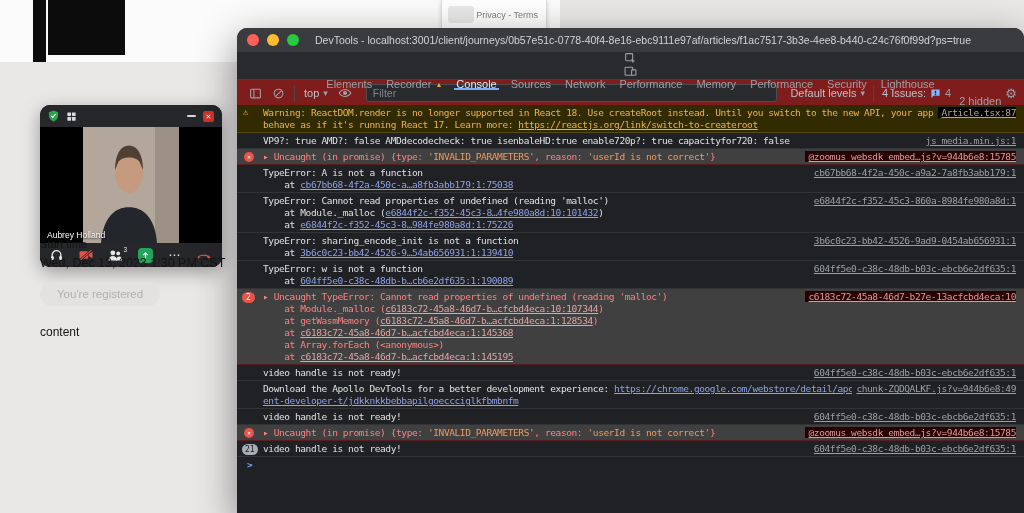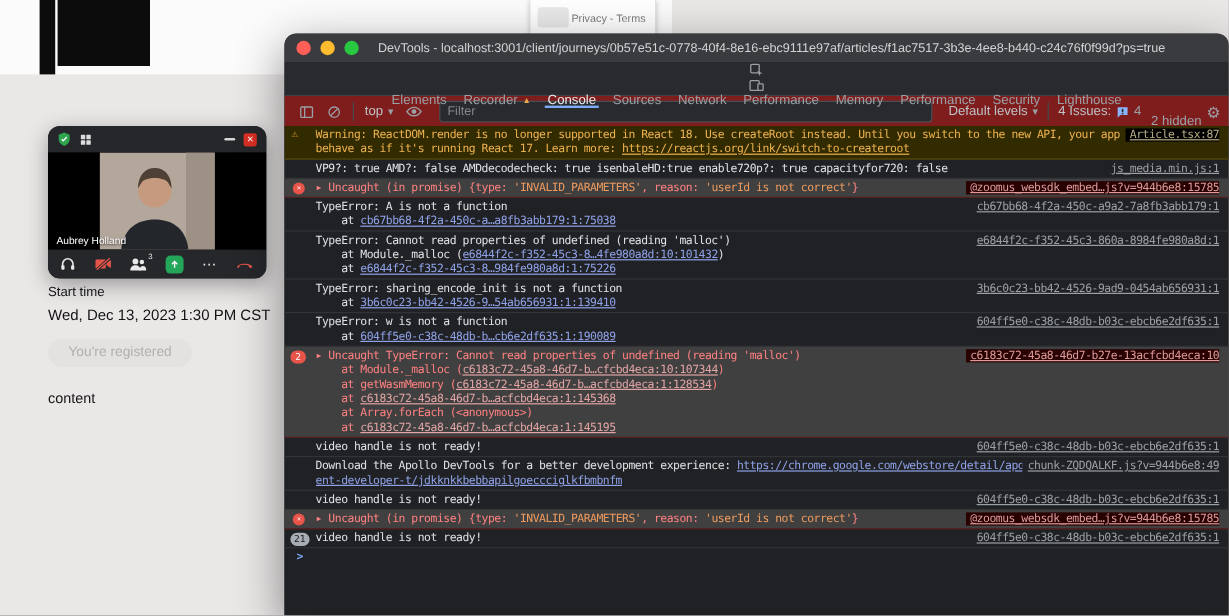--- a/index.html
+++ b/index.html
@@ -10,21 +10,21 @@
   .bg-block{position:absolute;background:#0c0c0c;}
   .bg-block-a{left:33px;top:0;width:13px;height:62px;}
   .bg-block-b{left:48px;top:0;width:77px;height:55px;}
   .privacy-card{position:absolute;left:441px;top:0;width:104px;height:29px;background:#ffffff;
     border:1px solid #dedede;border-top:none;border-radius:0 0 3px 3px;
     box-shadow:0 1px 4px rgba(0,0,0,.18);display:flex;align-items:center;}
   .privacy-logo{width:26px;height:17px;background:#e9e9e9;border-radius:3px;margin-left:6px;}
   .privacy-text{margin-left:auto;margin-right:8px;font-size:9px;color:#7d7d7d;}
 
   
-  .call-widget{position:absolute;left:40px;top:105px;width:182px;height:127px;background:#1f2023;
+  .call-widget{position:absolute;left:40px;top:105px;width:182px;height:162px;background:#1f2023;
     border-radius:10px;box-shadow:0 5px 18px rgba(0,0,0,.35);overflow:hidden;display:flex;flex-direction:column;}
   .cw-header{height:22px;display:flex;align-items:center;gap:7px;padding:0 8px;background:#26272b;}
   .cw-spacer{flex:1;}
   .minus-ico{width:9px;height:2px;background:#d6d6d6;border-radius:1px;}
   .close-box{width:11px;height:11px;background:#d93025;border-radius:2px;color:#fff;font-size:7px;
     line-height:11px;text-align:center;}
   .cw-video{position:relative;flex:1;background:#000;display:flex;justify-content:center;}
   .video-frame{width:96px;height:100%;}
   .name-tag{position:absolute;left:7px;bottom:3px;color:#fff;font-size:8.5px;text-shadow:0 1px 2px rgba(0,0,0,.8);}
   .cw-controls{height:24px;background:#26272b;display:flex;align-items:center;justify-content:space-between;

